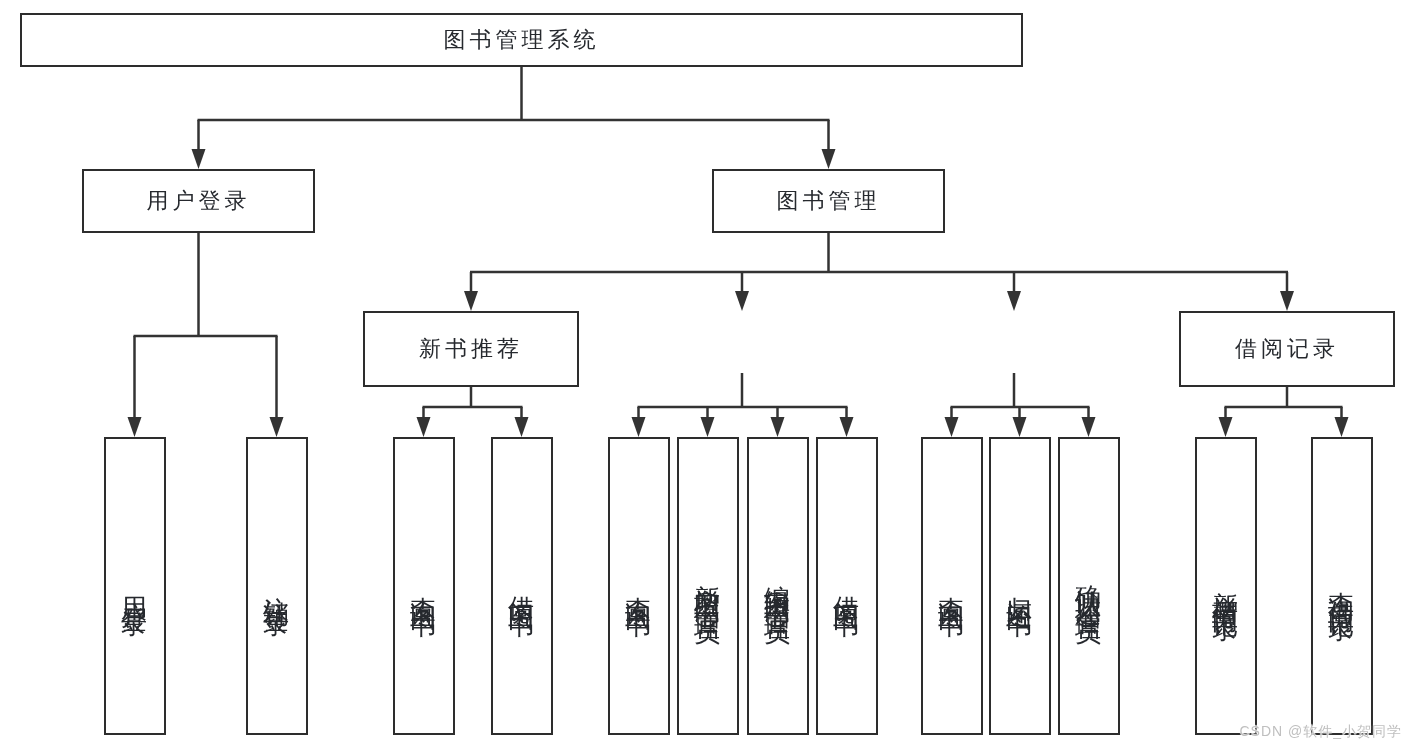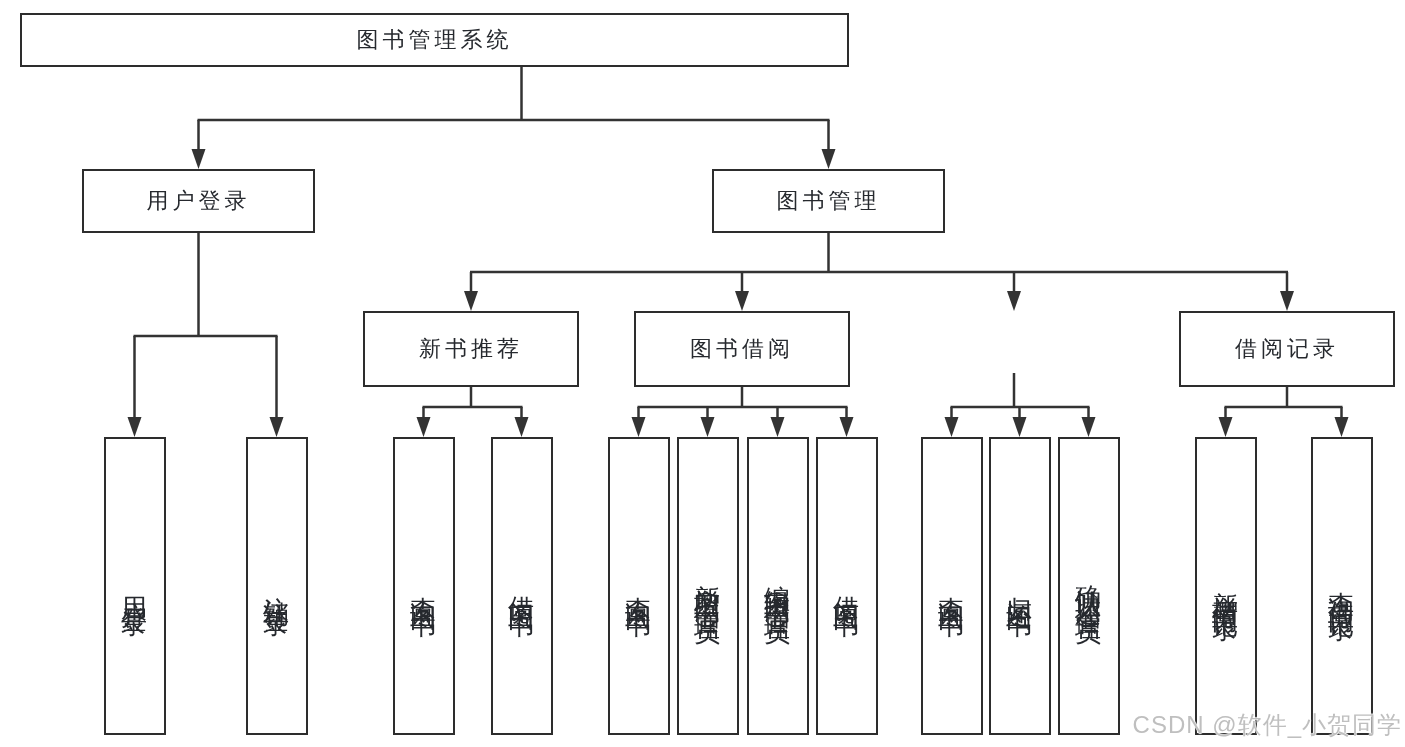--- a/index.html
+++ b/index.html
@@ -30,39 +30,39 @@
     display: flex;
     align-items: center;
     justify-content: center;
     z-index: 2;
   }
   .hbox {
     font-size: 22px;
     letter-spacing: 4px;
     white-space: nowrap;
   }
-  .tier-root { left: 20px; top: 13px; width: 829px; height: 54px; }
+  .tier-root { left: 20px; top: 13px; width: 1003px; height: 54px; }
   .tier-2    { top: 169px; width: 233px; height: 64px; }
   .tier-3    { top: 311px; width: 216px; height: 76px; }
   .leaf {
     top: 437px;
     width: 62px;
     height: 298px;
     writing-mode: vertical-rl;
     text-orientation: mixed;
     font-size: 26px;
     letter-spacing: 5px;
     line-height: 1;
   }
   .watermark {
     position: absolute;
     right: 3px;
     bottom: 6px;
     z-index: 5;
-    font-size: 24px;
+    font-size: 14px;
     letter-spacing: 1px;
     color: #bfbfbf;
     text-shadow: 0 1px 1px rgba(255,255,255,0.95), 0 -1px 1px rgba(255,255,255,0.85), 1px 0 1px rgba(255,255,255,0.85);
     white-space: nowrap;
   }
 </style>
 </head>
 <body>
 
 <div id="canvas">
@@ -132,21 +132,20 @@
       <polygon points="1334.5,417 1348.5,417 1341.5,437"></polygon>
     </g>
   </svg>
 
   <div class="box hbox tier-root">图书管理系统</div>
 
   <div class="box hbox tier-2" style="left:82px;">用户登录</div>
   <div class="box hbox tier-2" style="left:712px;">图书管理</div>
 
   <div class="box hbox tier-3" style="left:363px;">新书推荐</div>
-  <div class="box hbox tier-3" style="left:634px;">图书借阅</div>
   <div class="box hbox tier-3" style="left:1179px;">借阅记录</div>
 
   <div class="box leaf" style="left:103.5px;">用户登录</div>
   <div class="box leaf" style="left:245.5px;">注销登录</div>
   <div class="box leaf" style="left:392.5px;">查询图书</div>
   <div class="box leaf" style="left:490.5px;">借阅图书</div>
   <div class="box leaf" style="left:607.5px;">查询图书</div>
   <div class="box leaf" style="left:676.5px;">新增图书（管理员）</div>
   <div class="box leaf" style="left:746.5px;">编辑图书（管理员）</div>
   <div class="box leaf" style="left:815.5px;">借阅图书</div>

